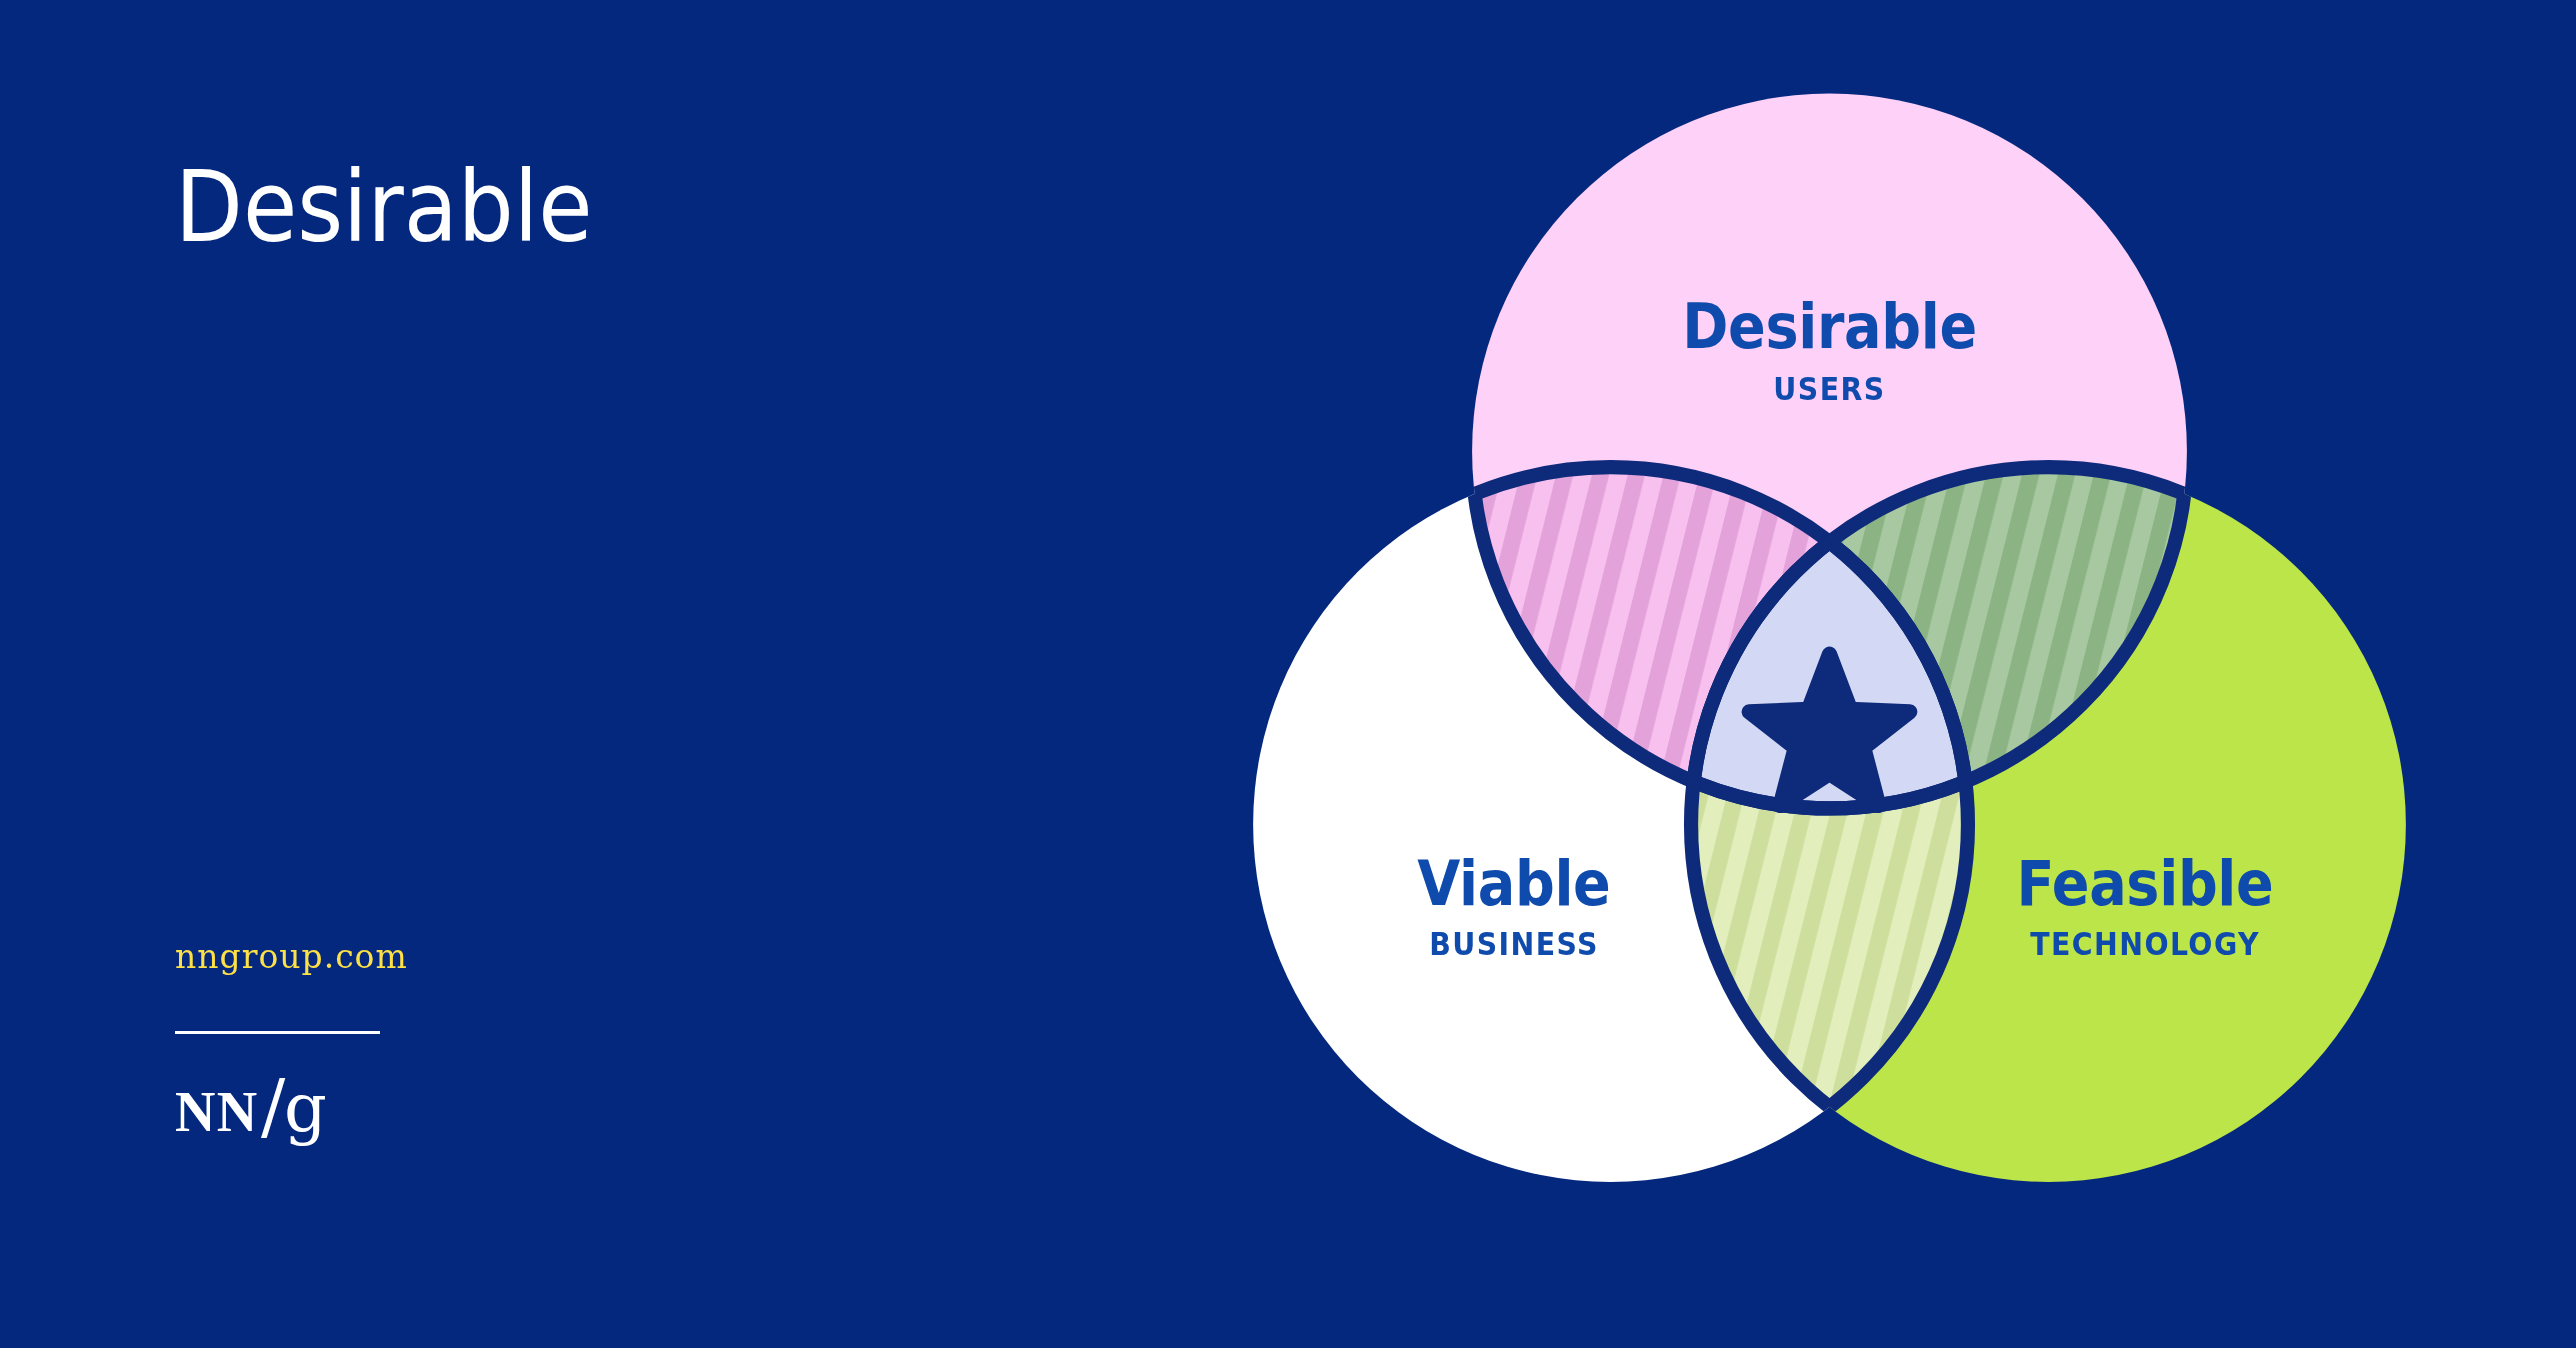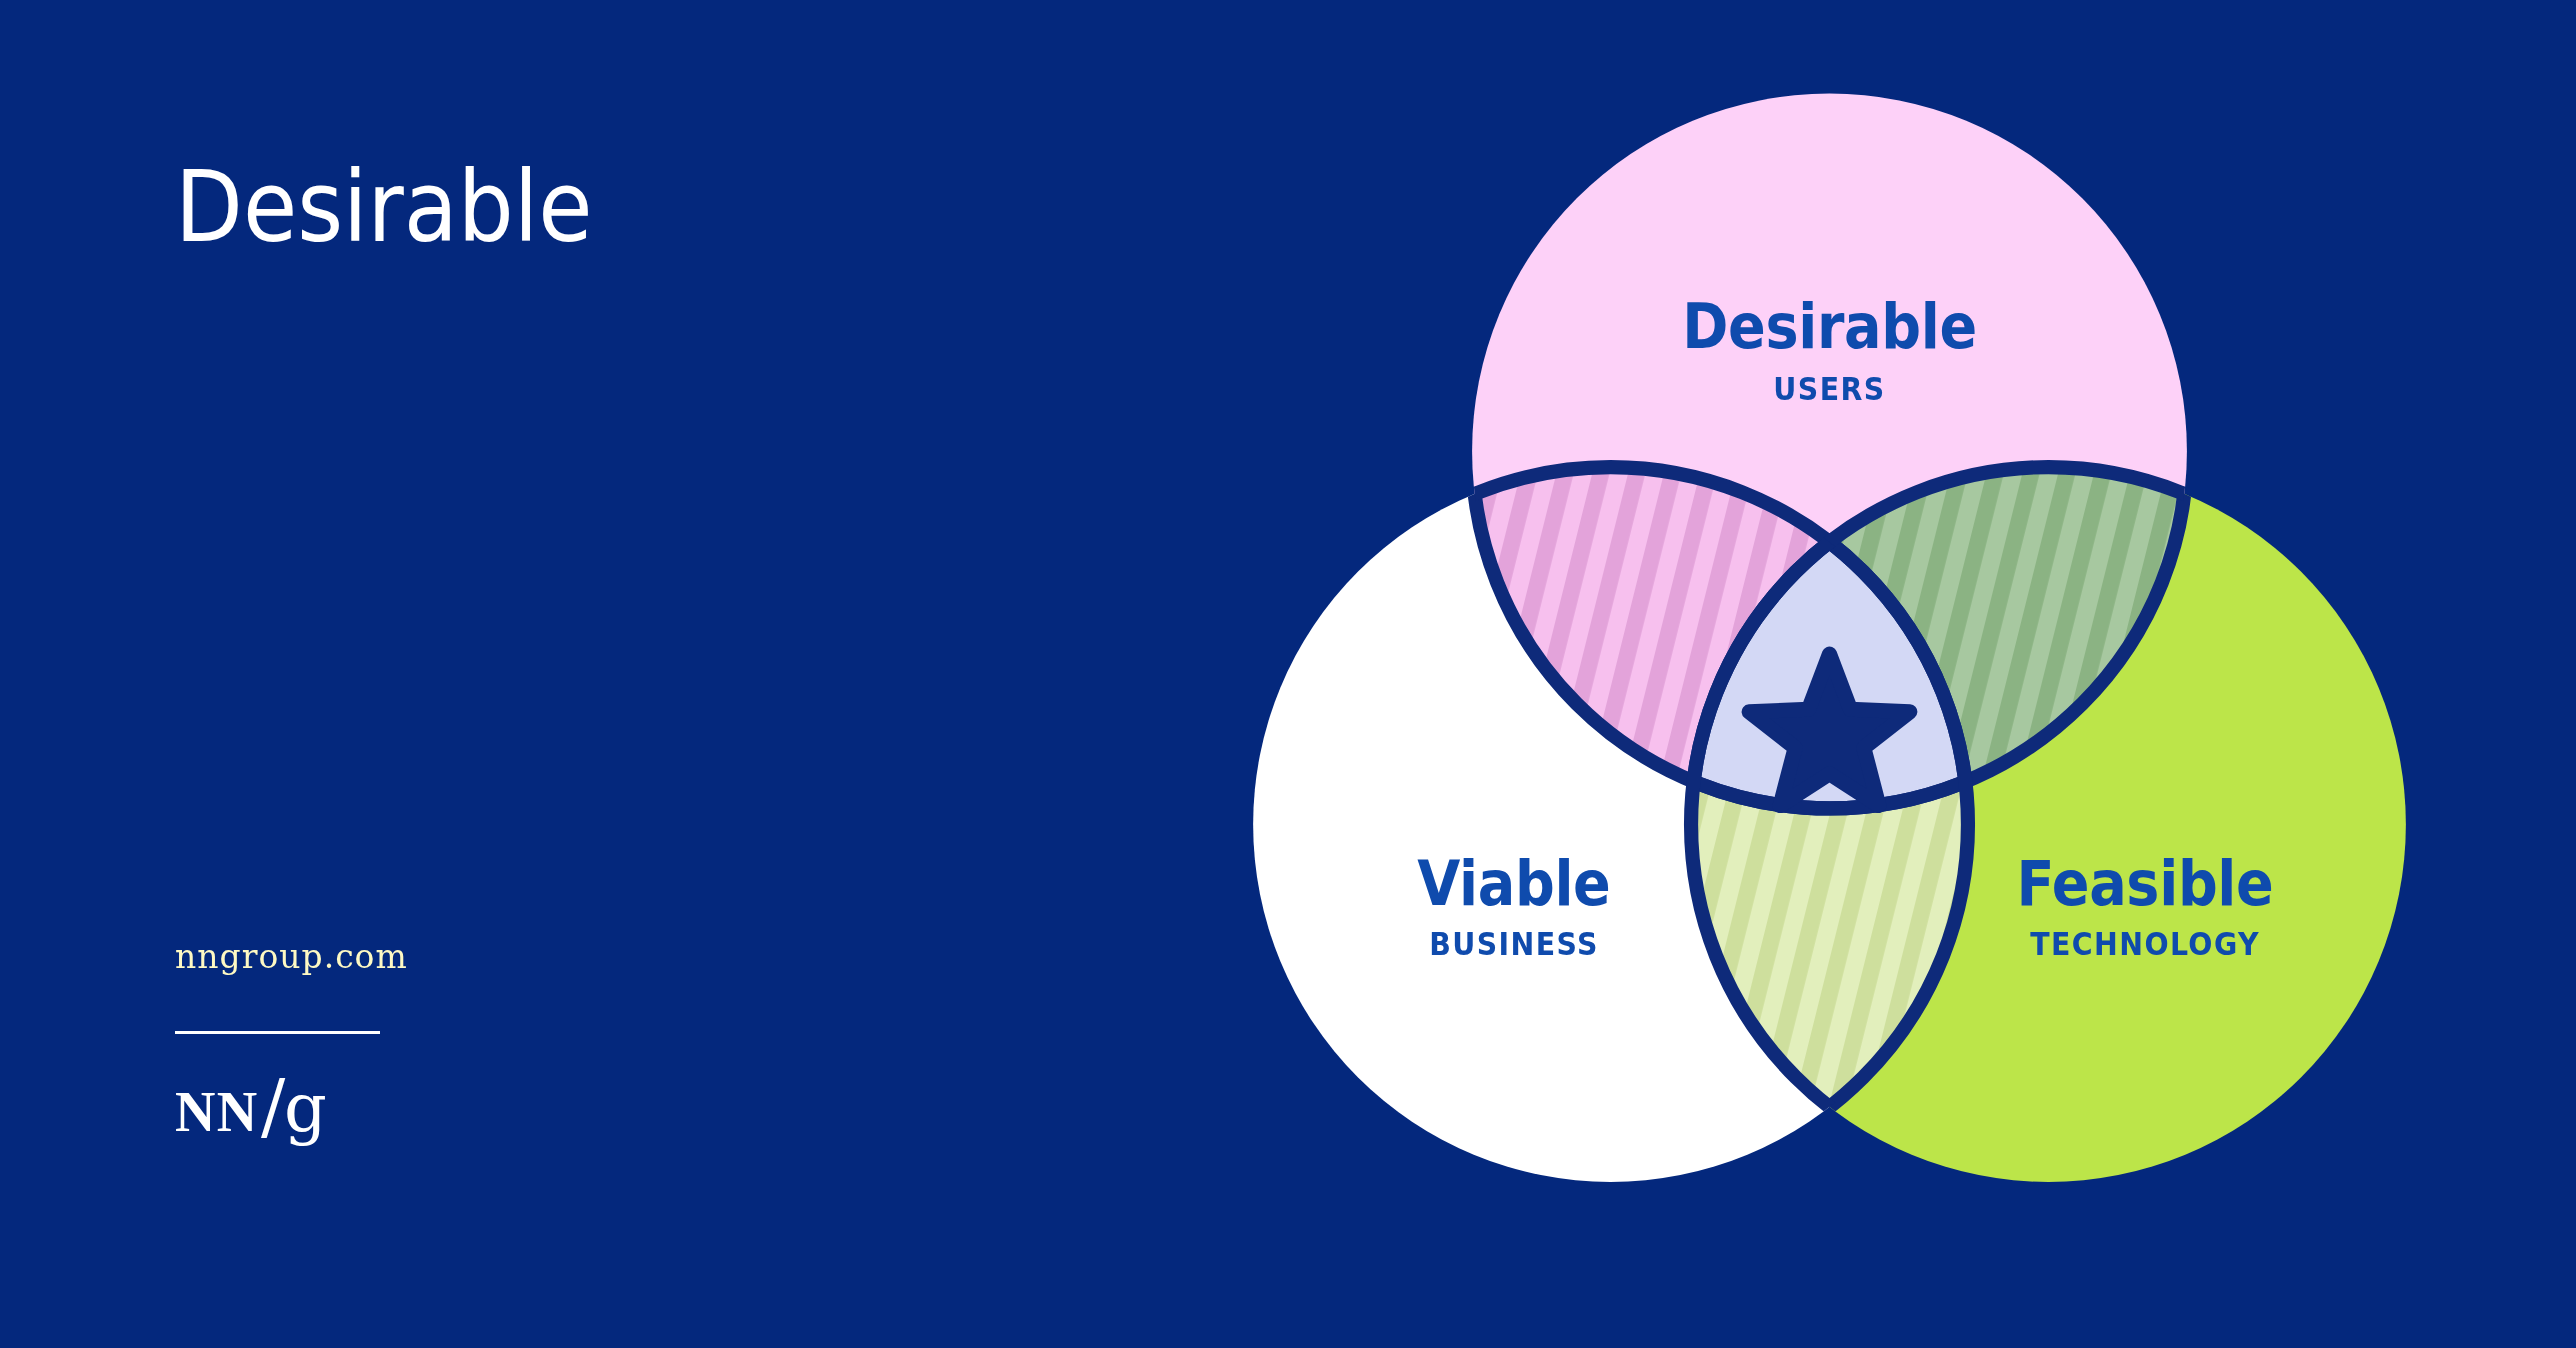--- a/index.html
+++ b/index.html
@@ -57,21 +57,21 @@
   #brand-block {
     position: absolute;
     left: 175px;
     top: 937px;
     width: 451px;
   }
   #brand-url {
     font-family: "DejaVu Serif", "Liberation Serif", serif;
     font-size: 33px;
     letter-spacing: 1px;
-    color: #fef9c3;
+    color: #fde047;
     white-space: nowrap;
   }
   #brand-rule {
     margin-top: 55px;
     width: 205px;
     height: 2.6px;
     background: #FFFFFF;
   }
   #brand-logo {
     margin-top: 36px;

